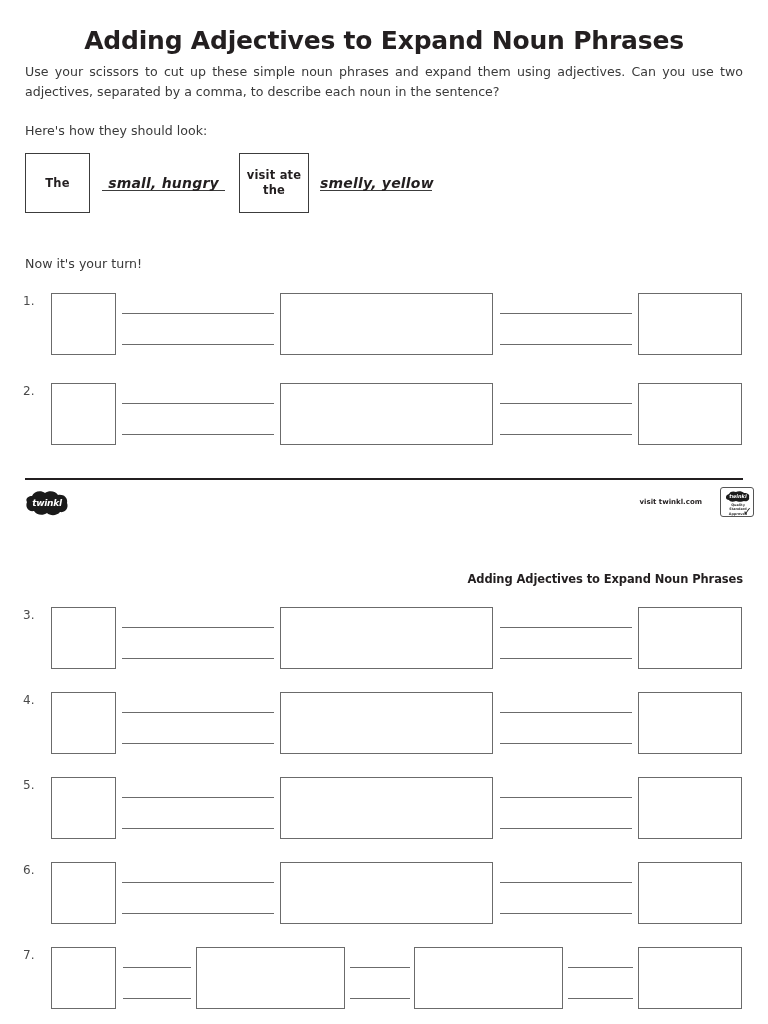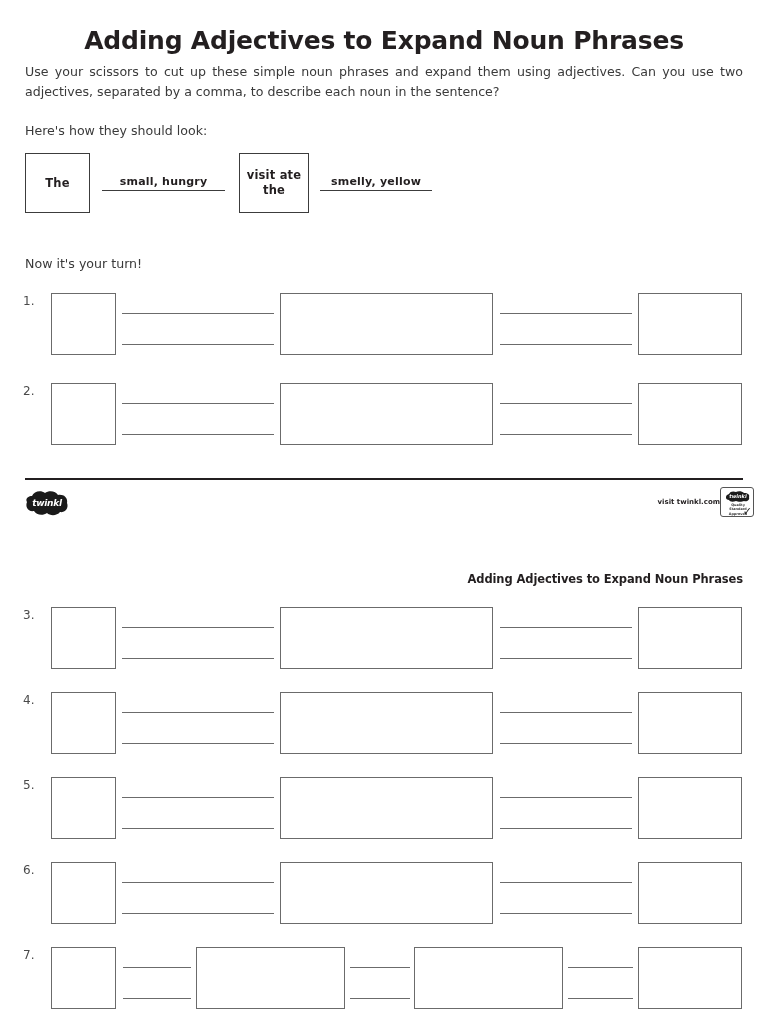--- a/index.html
+++ b/index.html
@@ -90,26 +90,27 @@
     color: #231f20;
     letter-spacing: 0.2px;
   }
   .ex-rule {
     position: absolute;
     height: 0;
     border-top: 1.4px solid #3c3c3c;
   }
   .ex-rule-label {
     position: absolute;
-    font-size: 11px;
+    font-size: 14px;
     font-weight: 700;
     color: #231f20;
     letter-spacing: 0.2px;
     text-align: center;
     white-space: nowrap;
+    font-style: italic;
   }
 
   
   .qrow {
     position: absolute;
     left: 0;
     width: 768px;
     height: 70px;
   }
   .qnum {
@@ -170,21 +171,21 @@
     position: absolute;
     left: 0;
     top: 498px;
     width: 768px;
     text-align: center;
     font-size: 7px;
     color: #3a3a3a;
   }
   .visit {
     position: absolute;
-    right: 48px;
+    right: 66px;
     top: 498px;
     font-size: 7px;
     font-weight: 700;
     color: #231f20;
   }
   .badge {
     position: absolute;
     right: 14px;
     top: 487px;
     width: 34px;

